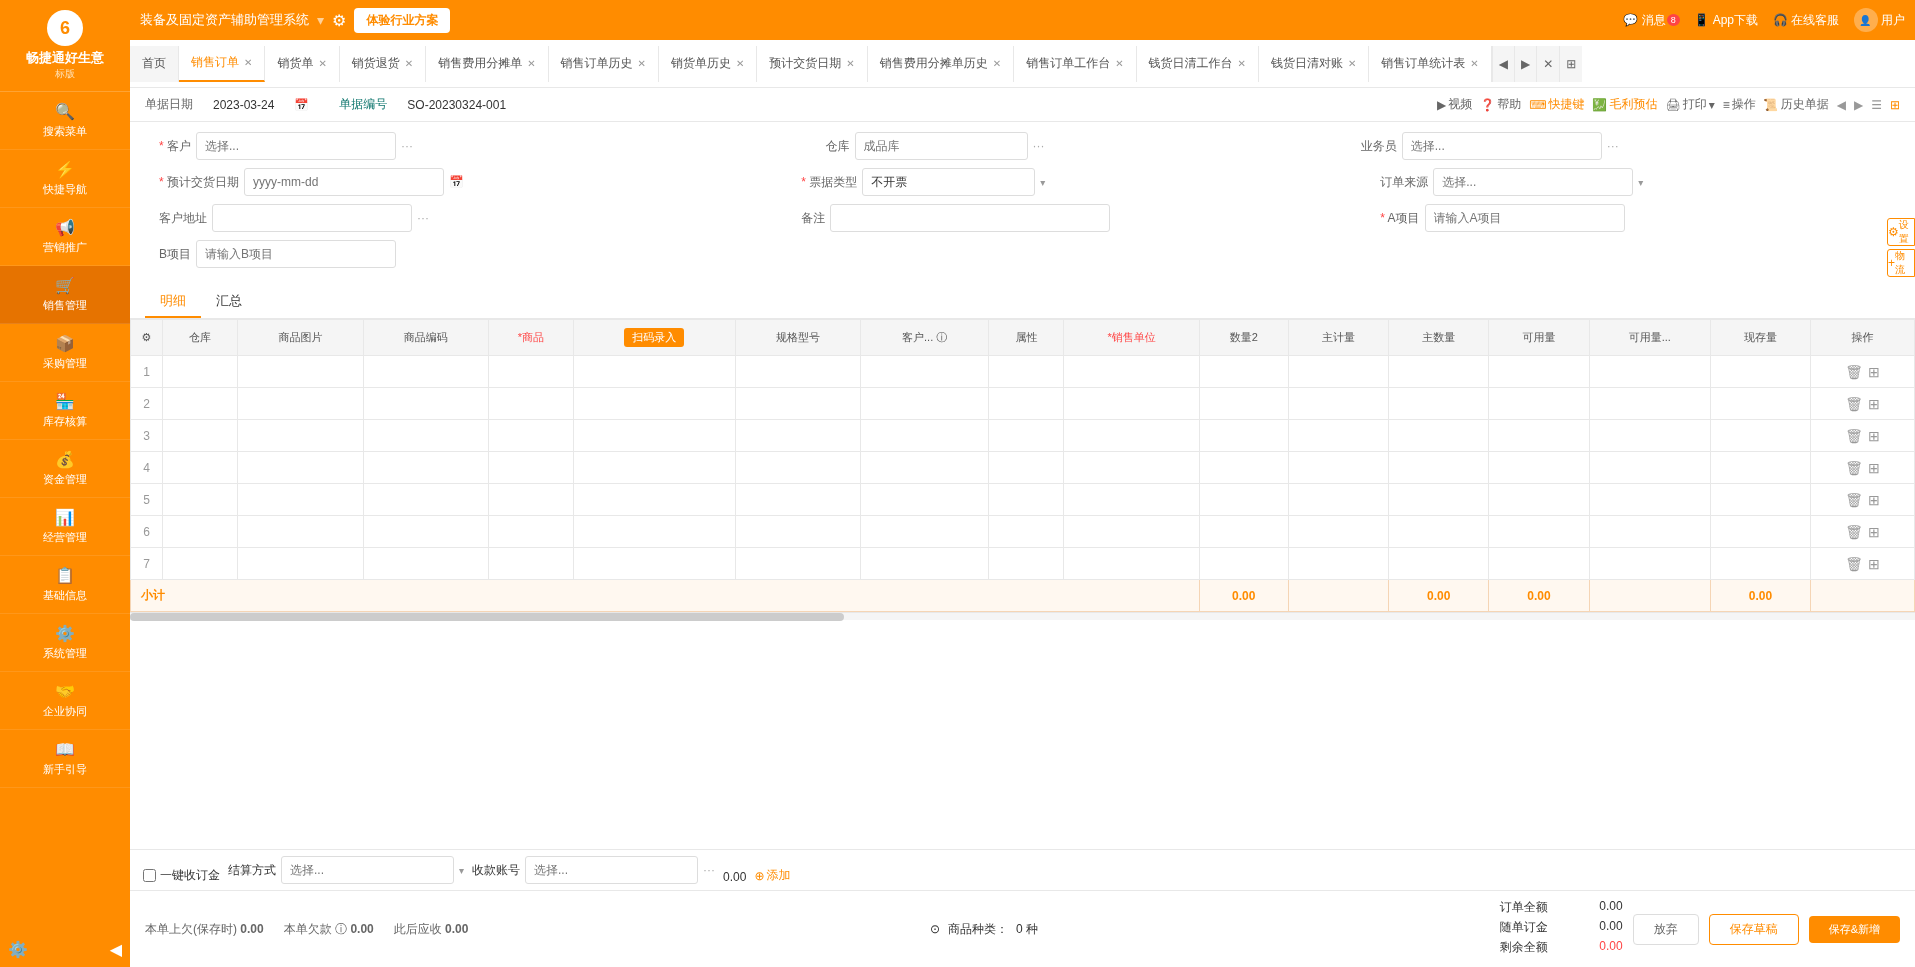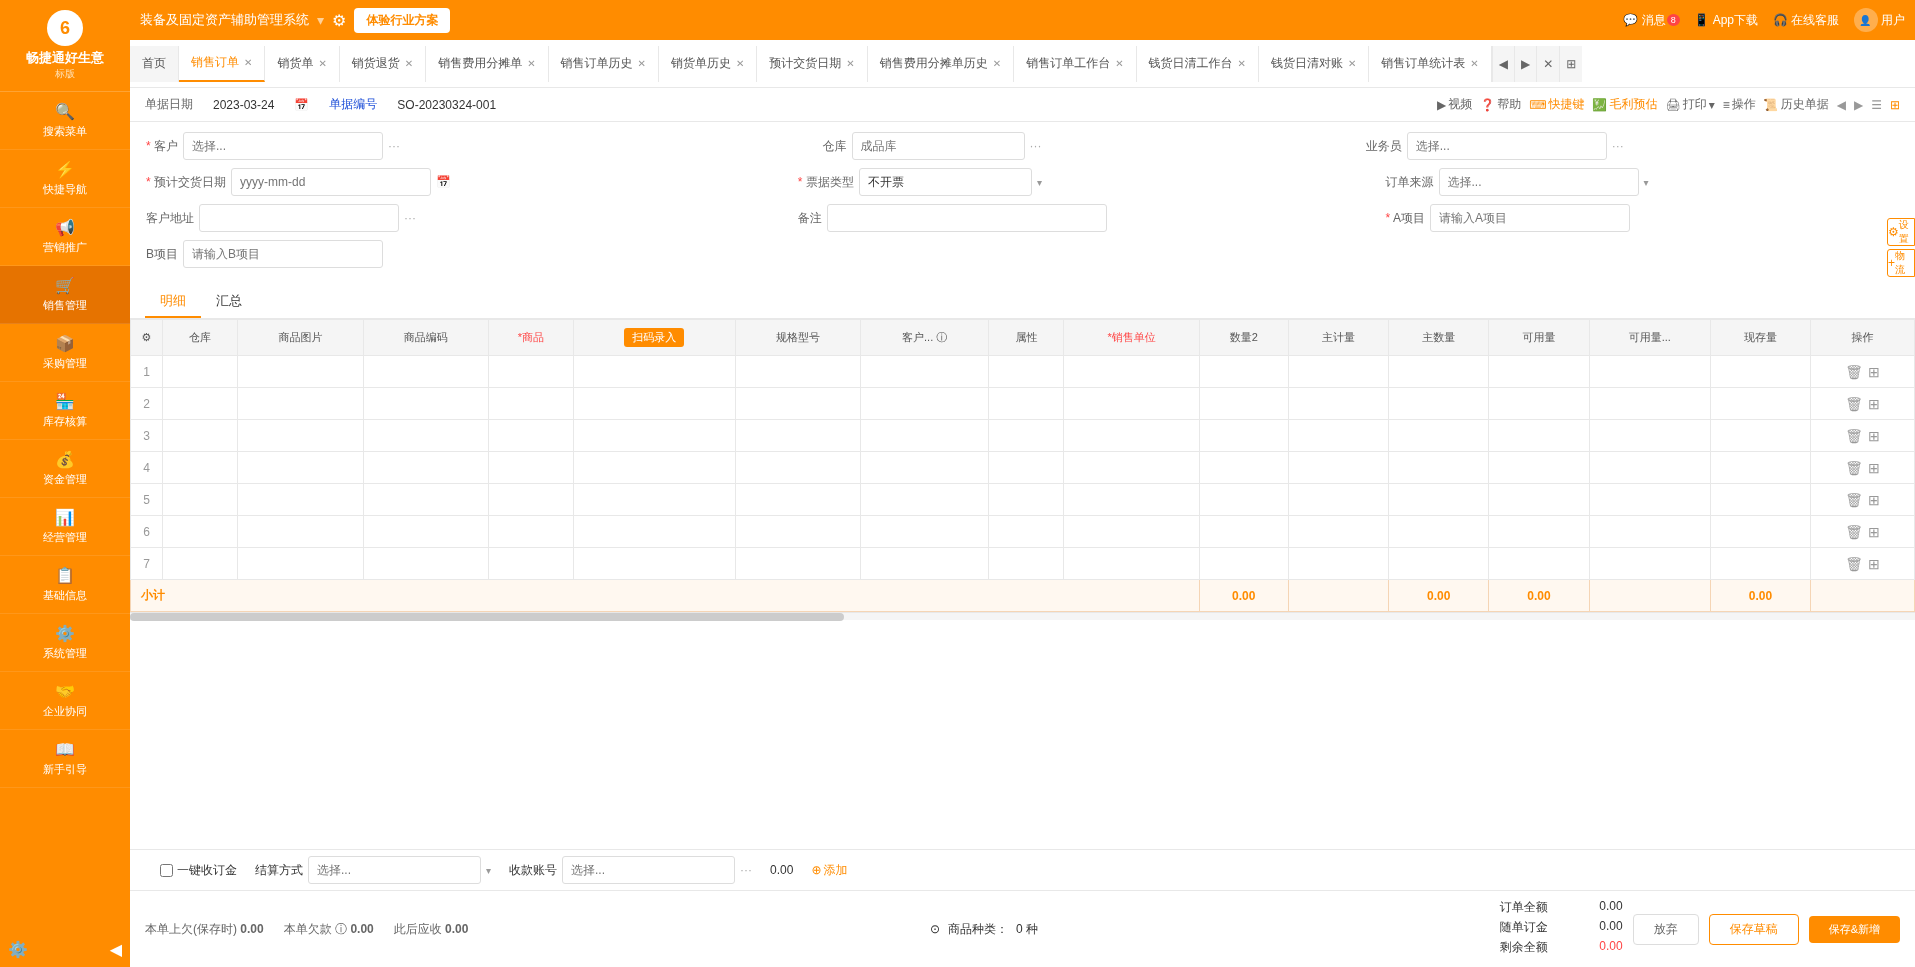--- a/index.html
+++ b/index.html
@@ -41,21 +41,21 @@
     
     .content-area { flex: 1; overflow: hidden; display: flex; flex-direction: column; background: #fff; }
 
     
     .form-header { padding: 8px 15px; background: #fff; border-bottom: 1px solid #e8e8e8; display: flex; align-items: center; gap: 20px; flex-shrink: 0; }
     .form-header-actions { margin-left: auto; display: flex; align-items: center; gap: 8px; }
     .form-header-action { color: #666; cursor: pointer; font-size: 12px; display: flex; align-items: center; gap: 2px; }
     .form-header-action.orange { color: #ff8c00; }
 
     
-    .form-body { padding: 10px 16px; background: #fff; flex-shrink: 0; }
+    .form-body { padding: 10px 29px; background: #fff; flex-shrink: 0; }
     .form-row { display: flex; align-items: center; margin-bottom: 8px; gap: 10px; }
     .form-field { display: flex; align-items: center; gap: 5px; flex: 1; }
     .form-label { color: #666; white-space: nowrap; font-size: 12px; }
     .form-label.required::before { content: '* '; color: #ff4444; }
     .form-input { border: 1px solid #ddd; border-radius: 3px; padding: 4px 8px; font-size: 12px; color: #333; background: #fff; min-width: 120px; height: 28px; }
     .form-input.placeholder { color: #bbb; }
     .form-input-wide { min-width: 200px; }
     .form-dots { color: #aaa; cursor: pointer; }
     .dropdown-arrow { color: #999; font-size: 10px; }
 
@@ -74,21 +74,21 @@
     .scan-btn { background: #ff8c00; color: #fff; border: none; border-radius: 3px; padding: 2px 8px; font-size: 11px; cursor: pointer; }
     .action-icons { display: flex; gap: 5px; justify-content: center; }
     .action-icon { cursor: pointer; color: #999; font-size: 14px; }
 
     
     .subtotal-row { background: #fff8f0; }
     .subtotal-row td { color: #ff8c00; font-weight: bold; border: 1px solid #f5d5b5; }
     .subtotal-label { color: #ff8c00; text-align: left; padding-left: 10px; }
 
     
-    .bottom-bar { padding: 6px 30px; background: #fff; border-top: 1px solid #e8e8e8; display: flex; align-items: center; gap: 18px; flex-shrink: 0; }
+    .bottom-bar { padding: 6px 13px; background: #fff; border-top: 1px solid #e8e8e8; display: flex; align-items: flex-end; gap: 8px; flex-shrink: 0; }
     .bottom-checkbox { display: flex; align-items: center; gap: 4px; }
     .bottom-field { display: flex; align-items: center; gap: 5px; }
     .add-btn { color: #ff8c00; cursor: pointer; display: flex; align-items: center; gap: 2px; }
 
     
     .footer { padding: 8px 15px; background: #fff; border-top: 1px solid #e8e8e8; display: flex; align-items: center; justify-content: space-between; flex-shrink: 0; }
     .footer-info { display: flex; gap: 20px; font-size: 12px; color: #666; }
     .footer-summary { text-align: right; font-size: 12px; color: #333; }
     .footer-summary-row { display: flex; justify-content: space-between; gap: 15px; margin-bottom: 3px; }
     .footer-summary-val { color: #333; min-width: 60px; text-align: right; }
@@ -266,21 +266,21 @@
       <div class="tab-nav-btn">✕</div>
       <div class="tab-nav-btn">⊞</div>
     </div>
 
     <div class="content-area" style="position:relative;">
 
       <div class="form-header">
         <span style="color:#666;">单据日期</span>
         <span style="font-weight:500;">2023-03-24</span>
         <span style="cursor:pointer;color:#999;">📅</span>
-        <span style="color:#1d4ed8;margin-left:0;">单据编号</span>
+        <span style="color:#0f766e;margin-left:10px;">单据编号</span>
         <span style="font-weight:500;">SO-20230324-001</span>
         <div class="form-header-actions">
           <span class="form-header-action">
             <span>▶</span>
             <span>视频</span>
           </span>
           <span class="form-header-action">
             <span>❓</span>
             <span>帮助</span>
           </span>

